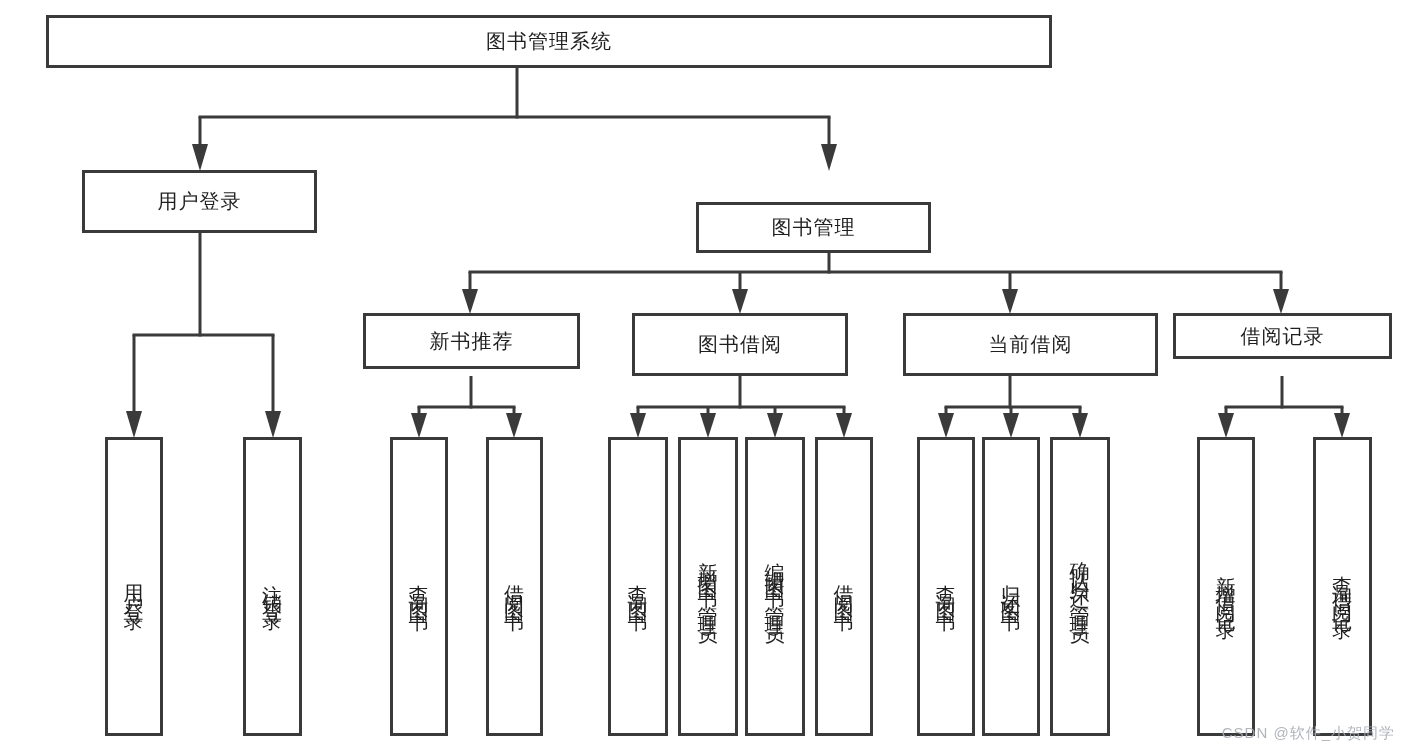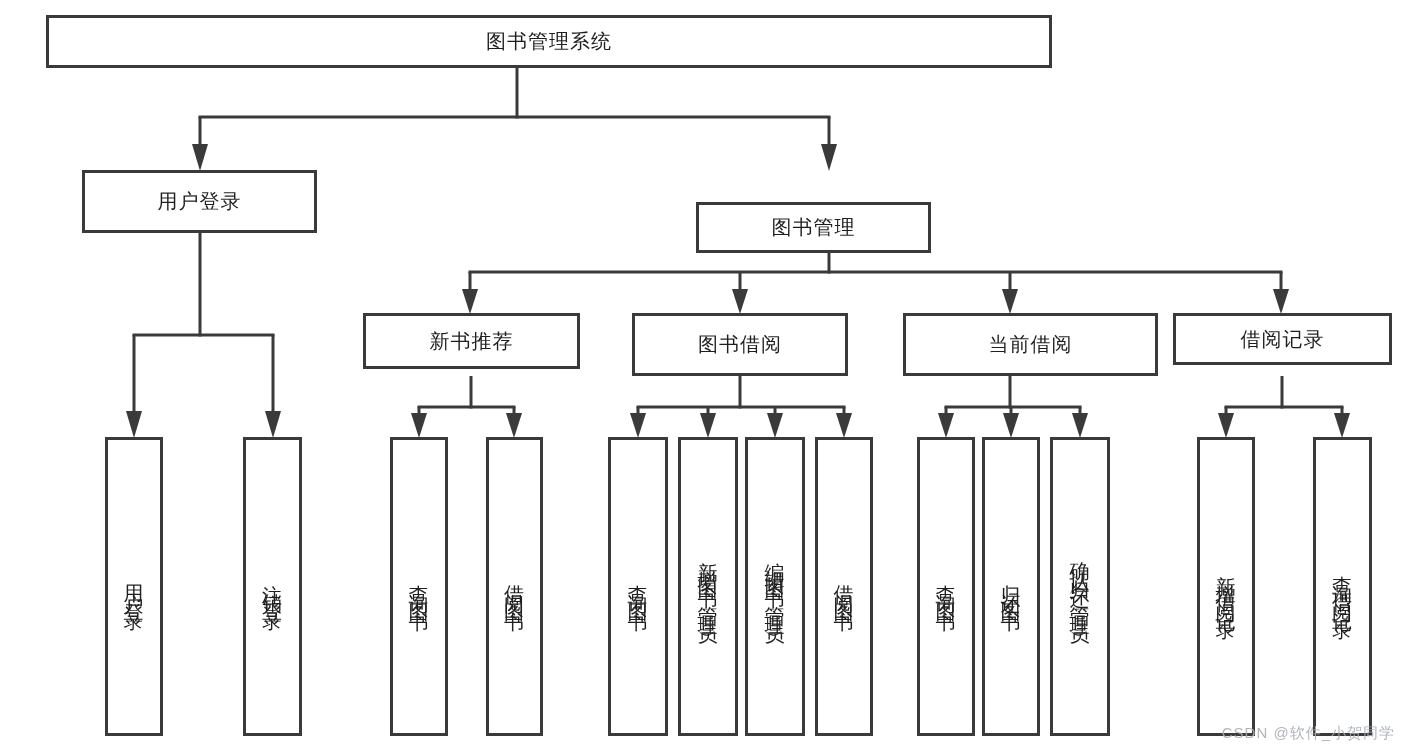--- a/index.html
+++ b/index.html
@@ -136,21 +136,21 @@
   </svg>
 
   <div class="node" style="left:14px; top:15px; width:1006px; height:53px;margin-left:32px;">图书管理系统</div>
 
   <div class="node" style="left:82px; top:170px; width:235px; height:63px;">用户登录</div>
   <div class="node" style="left:696px; top:170px; width:235px; height:51px;margin-top:32px;">图书管理</div>
 
   <div class="node" style="left:363px; top:313px; width:217px; height:56px;">新书推荐</div>
   <div class="node" style="left:632px; top:313px; width:216px; height:63px;">图书借阅</div>
   <div class="node" style="left:903px; top:313px; width:255px; height:63px;">当前借阅</div>
-  <div class="node" style="left:1173px; top:313px; width:219px; height:52px;">借阅记录</div>
+  <div class="node" style="left:1173px; top:313px; width:219px; height:46px;">借阅记录</div>
 
   <div class="leaf" style="left:105px; top:437px; width:58px; height:299px;">
     <span>用户登录</span>
   </div>
   <div class="leaf" style="left:243px; top:437px; width:59px; height:299px;">
     <span>注销登录</span>
   </div>
 
   <div class="leaf" style="left:390px; top:437px; width:58px; height:299px;">
     <span>查询图书</span>

